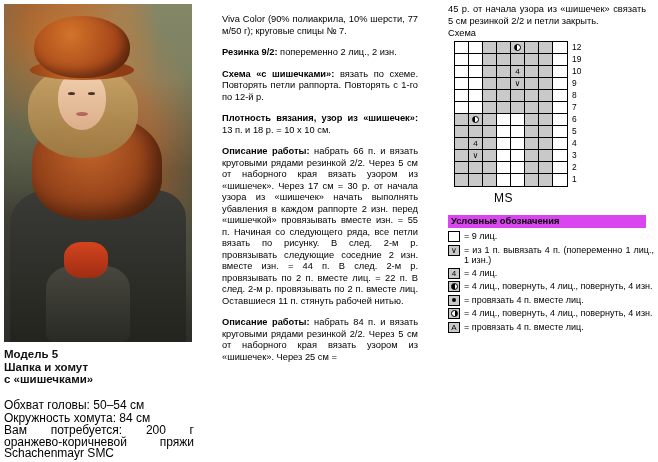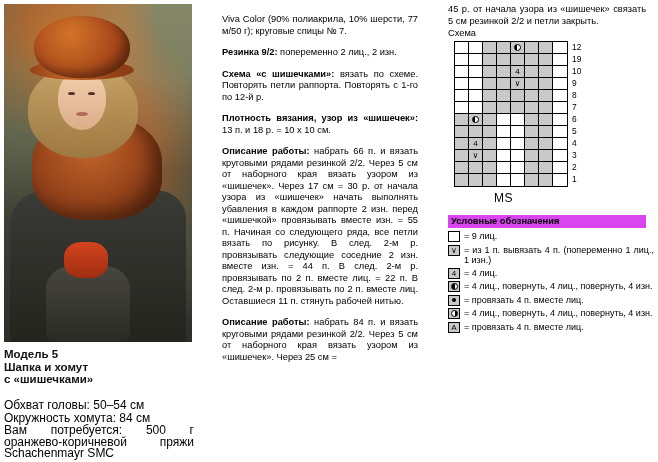--- a/index.html
+++ b/index.html
@@ -162,21 +162,21 @@
       <div class="hat"></div>
     </div>
 
     <div class="model-title" style="white-space:pre-line;">Модель 5
 Шапка и хомут
 с «шишечками»</div>
 
     <div class="left-text">
       <p>Обхват головы: 50–54 см</p>
       <p>Окружность хомута: 84 см</p>
-      <p style="text-align:justify;">Вам потребуется: 500 г оранжево-коричневой пряжи Schachenmayr SMC</p>
+      <p style="text-align:justify;">Вам потребуется: 200 г оранжево-коричневой пряжи Schachenmayr SMC</p>
     </div>
   </div>
 
   <div class="mid-col">
     <p>Viva Color (90% полиакрила, 10% шерсти, 77 м/50 г); круговые спицы № 7.</p>
     <p>
       <span class="lbl">Резинка 9/2:</span><span> попеременно 2 лиц., 2 изн.</span>
     </p>
     <p>
       <span class="lbl">Схема «с шишечками»:</span><span> вязать по схеме. Повторять петли раппорта. Повторять с 1-го по 12-й р.</span>

